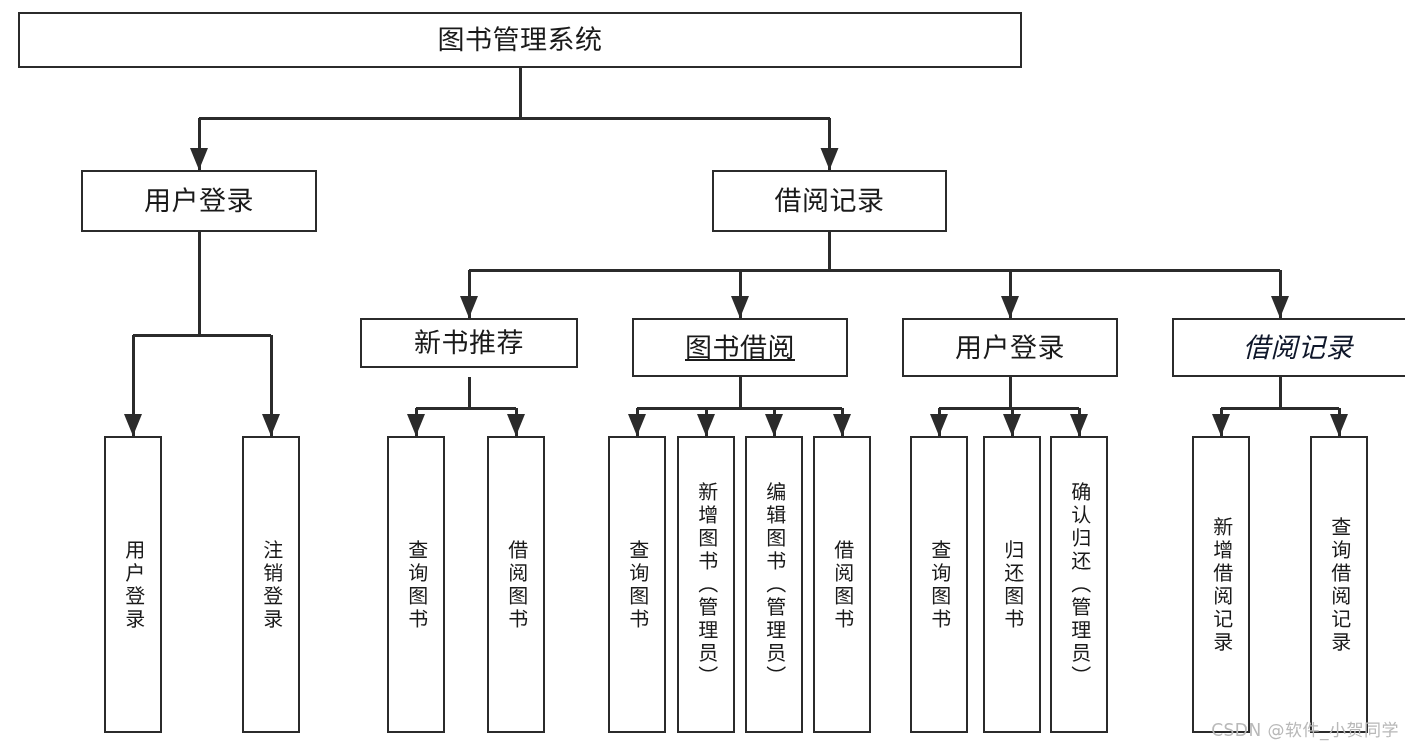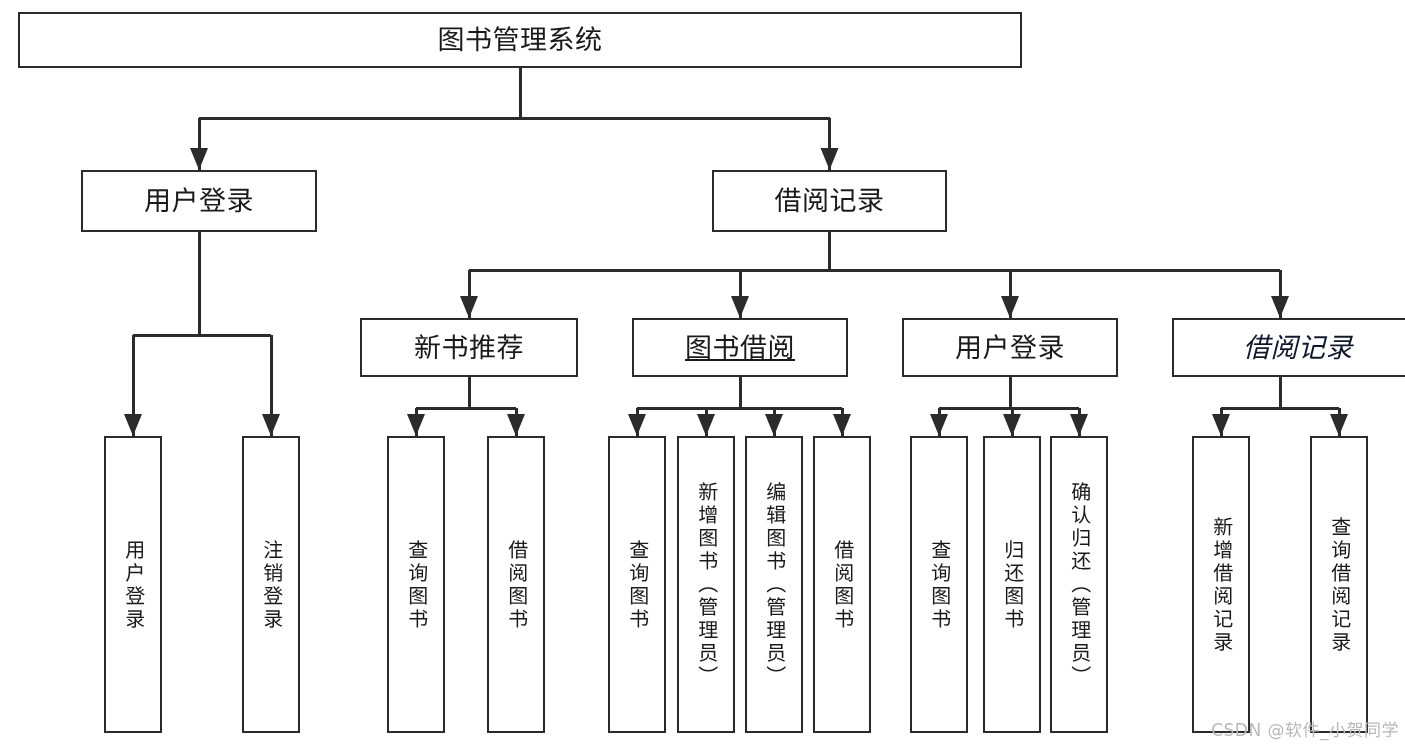--- a/index.html
+++ b/index.html
@@ -134,21 +134,21 @@
   <div id="nodes">
       <div class="node horiz" style="left: 18px; top: 12px; width: 1004px; height: 56px; border-color: rgb(43, 43, 43); background: rgb(255, 255, 255); color: rgb(26, 26, 26);">
         <span class="node-label">图书管理系统</span>
       </div>
       <div class="node horiz" style="left: 81px; top: 170px; width: 236px; height: 62px; border-color: rgb(43, 43, 43); background: rgb(255, 255, 255); color: rgb(26, 26, 26);">
         <span class="node-label">用户登录</span>
       </div>
       <div class="node horiz" style="left: 712px; top: 170px; width: 235px; height: 62px; border-color: rgb(43, 43, 43); background: rgb(255, 255, 255); color: rgb(26, 26, 26);">
         <span class="node-label">借阅记录</span>
       </div>
-      <div class="node horiz" style="left: 360px; top: 318px; width: 218px; height: 59px; border-color: rgb(43, 43, 43); background: rgb(255, 255, 255); color: rgb(26, 26, 26);">
+      <div class="node horiz" style="left: 360px; top: 318px; width: 218px; height: 50px; border-color: rgb(43, 43, 43); background: rgb(255, 255, 255); color: rgb(26, 26, 26);">
         <span class="node-label">新书推荐</span>
       </div>
       <div class="node horiz" style="left: 632px; top: 318px; width: 216px; height: 59px; border-color: rgb(43, 43, 43); background: rgb(255, 255, 255); color: rgb(26, 26, 26); text-decoration: underline;">
         <span class="node-label">图书借阅</span>
       </div>
       <div class="node horiz" style="left: 902px; top: 318px; width: 216px; height: 59px; border-color: rgb(43, 43, 43); background: rgb(255, 255, 255); color: rgb(26, 26, 26);">
         <span class="node-label">用户登录</span>
       </div>
       <div class="node horiz" style="left: 1172px; top: 318px; width: 252px; height: 59px; border-color: rgb(43, 43, 43); background: rgb(255, 255, 255); color: #0f172a; font-style: italic;">
         <span class="node-label">借阅记录</span>

